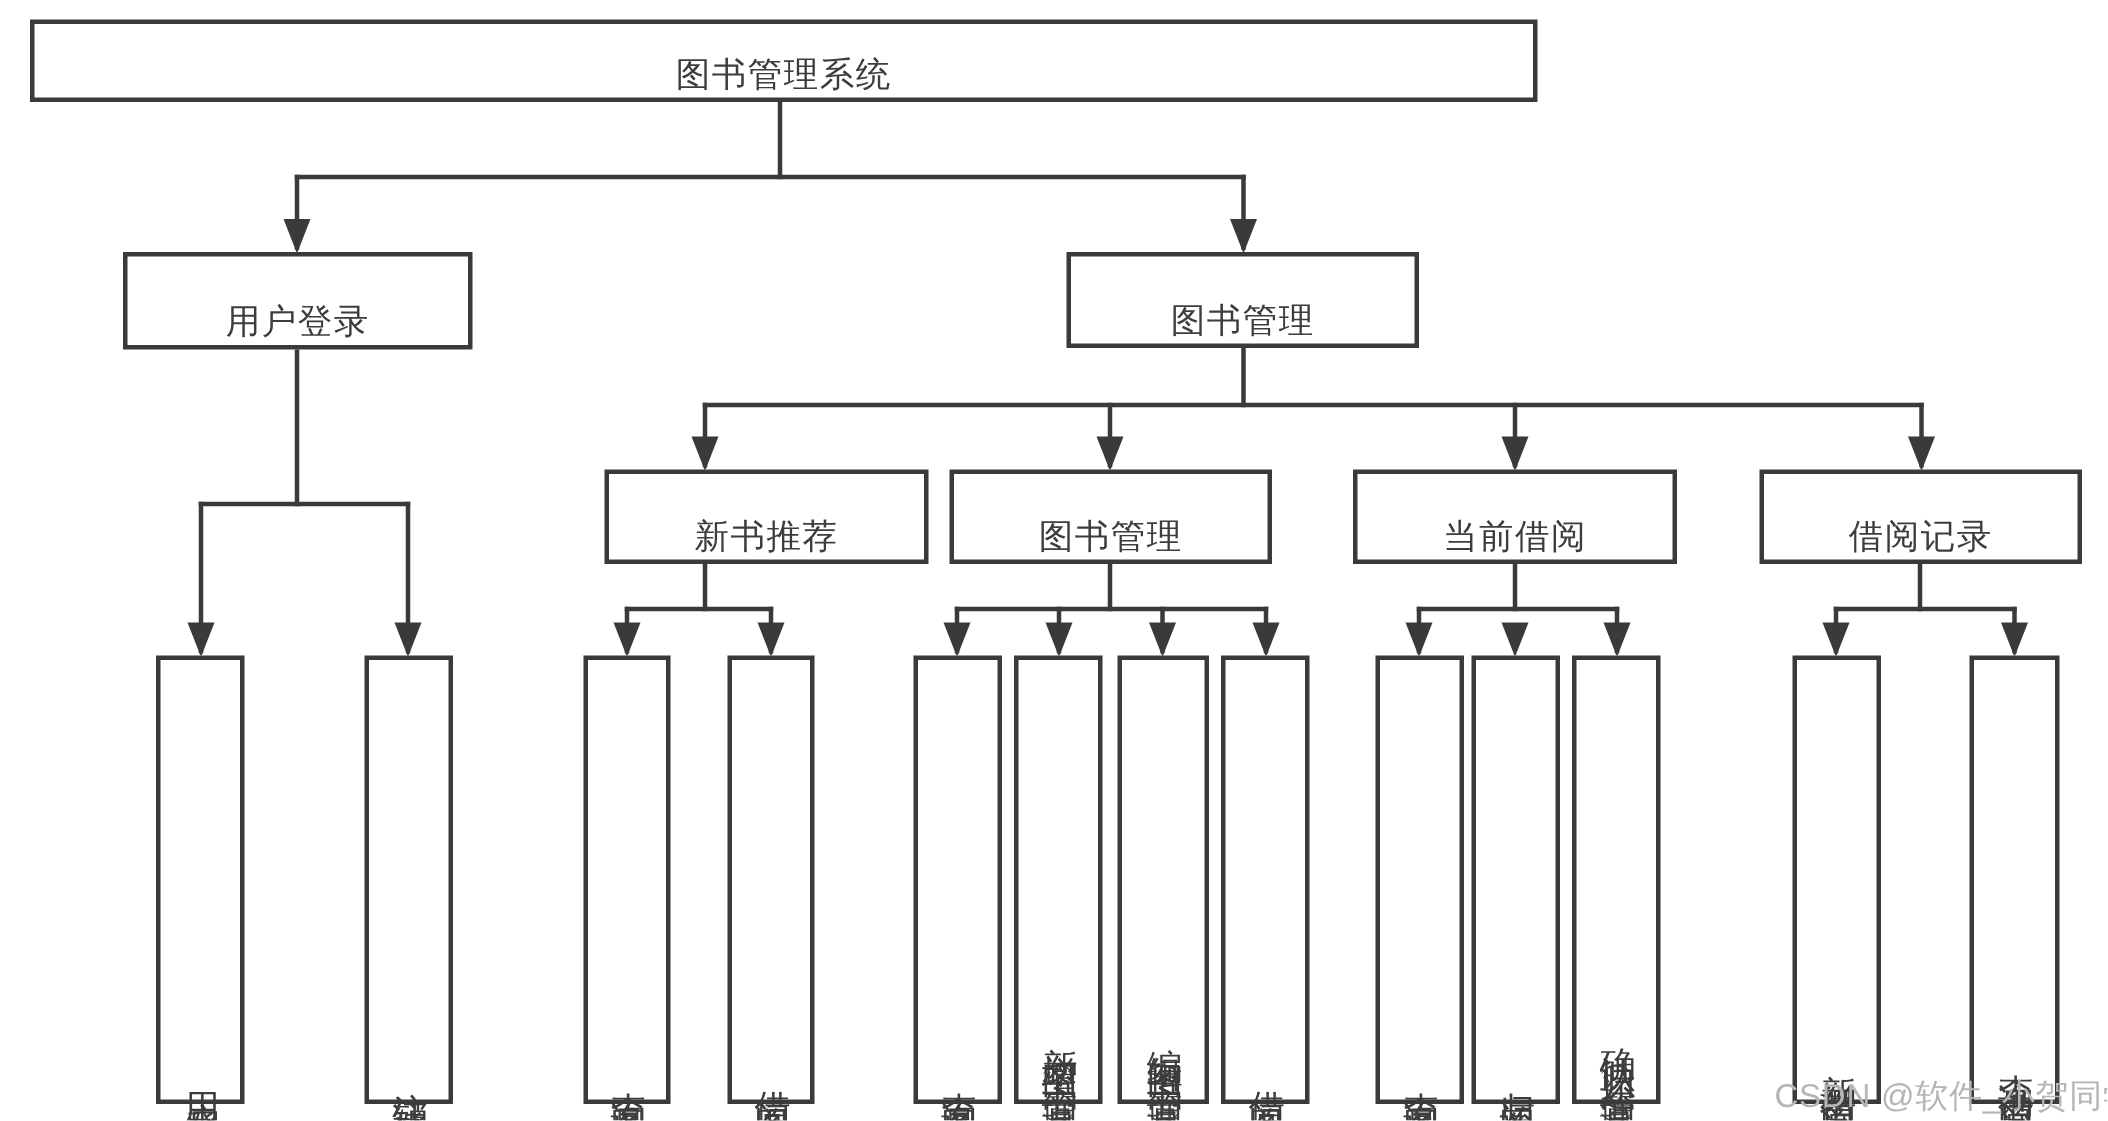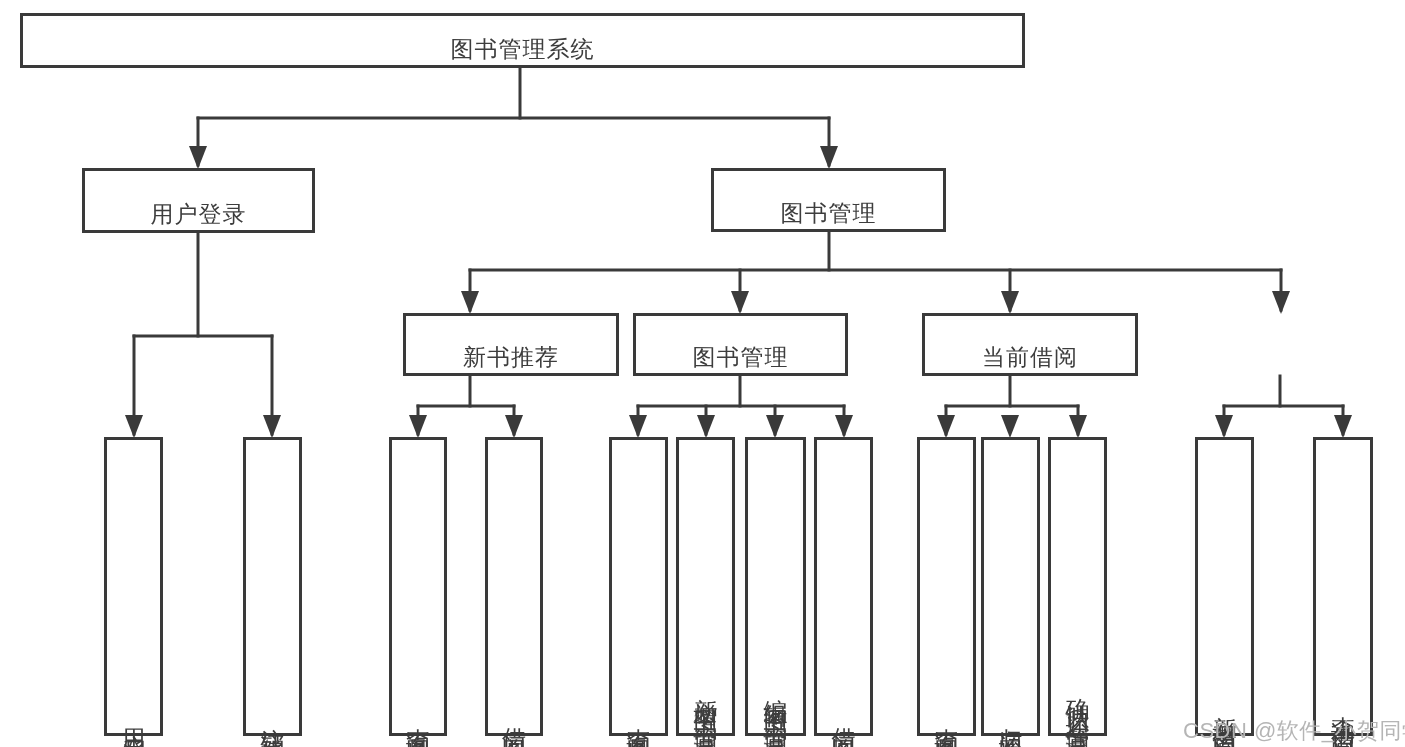--- a/index.html
+++ b/index.html
@@ -135,22 +135,25 @@
   <div class="box h-label" style="left:711px; top:168px; width:235px; height:64px;">
     <span>图书管理</span>
   </div>
 
   <div class="box h-label" style="left:362px; top:313px; width:216px; height:63px;margin-left:41px;">
     <span>新书推荐</span>
   </div>
   <div class="box h-label" style="left:633px; top:313px; width:215px; height:63px;">
     <span>图书管理</span>
   </div>
-  <div class="box h-label" style="left:922px; top:313px; width:216px; height:63px;">
+  <div class="box h-label" style="left:902px; top:313px; width:216px; height:63px;">
     <span>当前借阅</span>
+  </div>
+  <div class="box h-label" style="left:1173px; top:313px; width:215px; height:63px;">
+    <span>借阅记录</span>
   </div>
 
   <div class="box leaf" style="left:104px; top:437px; width:59px; height:299px;">
     <span>用户登录</span>
   </div>
   <div class="box leaf" style="left:243px; top:437px; width:59px; height:299px;">
     <span>注销登录</span>
   </div>
 
   <div class="box leaf" style="left:389px; top:437px; width:58px; height:299px;">

